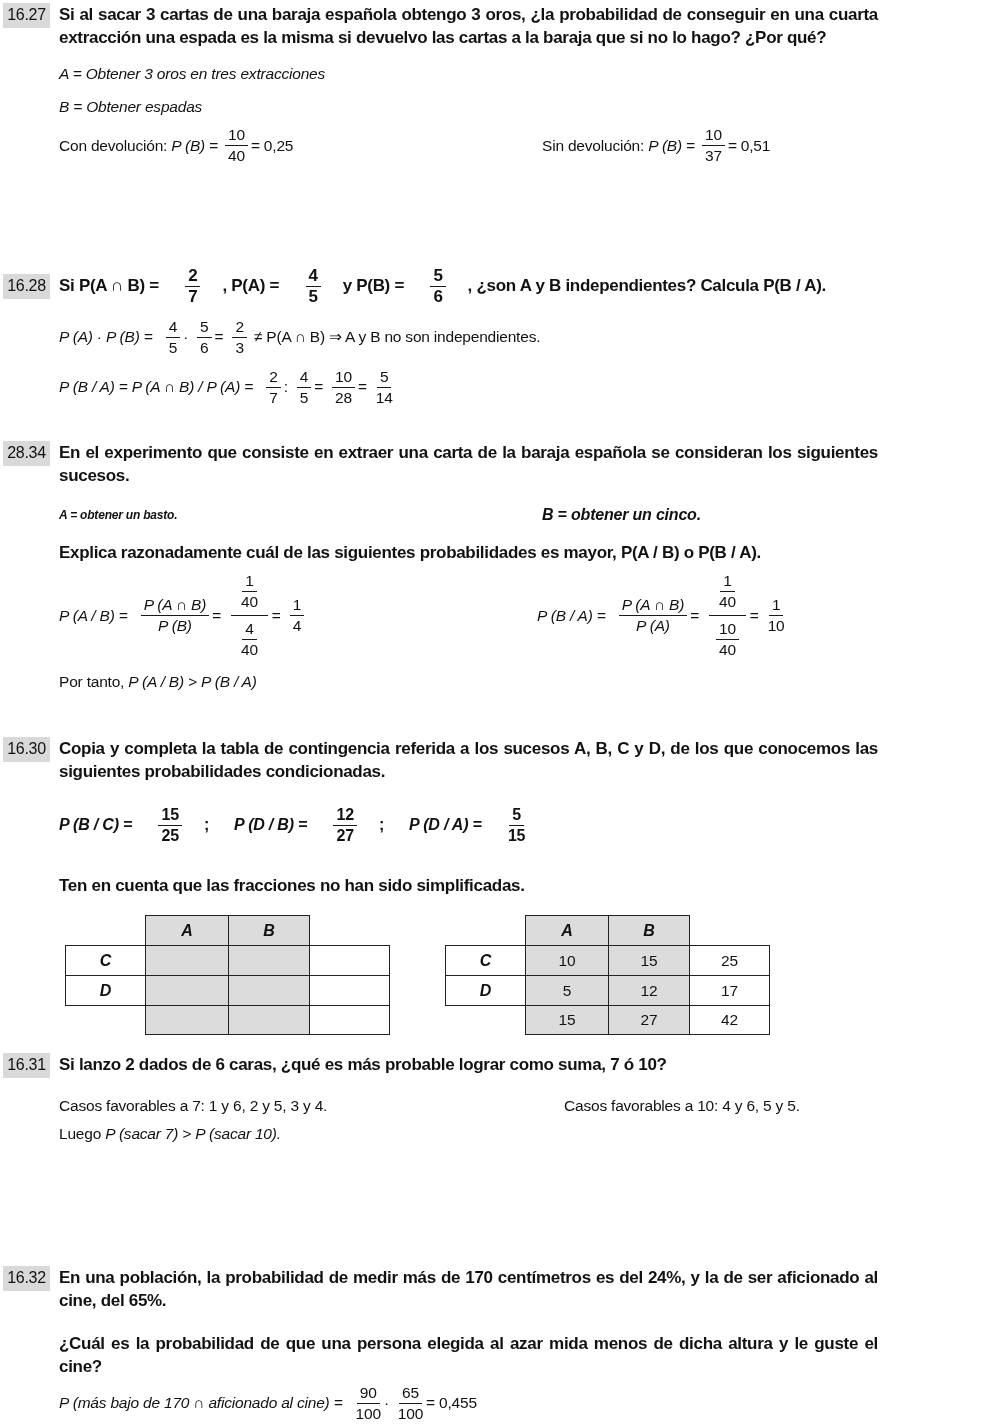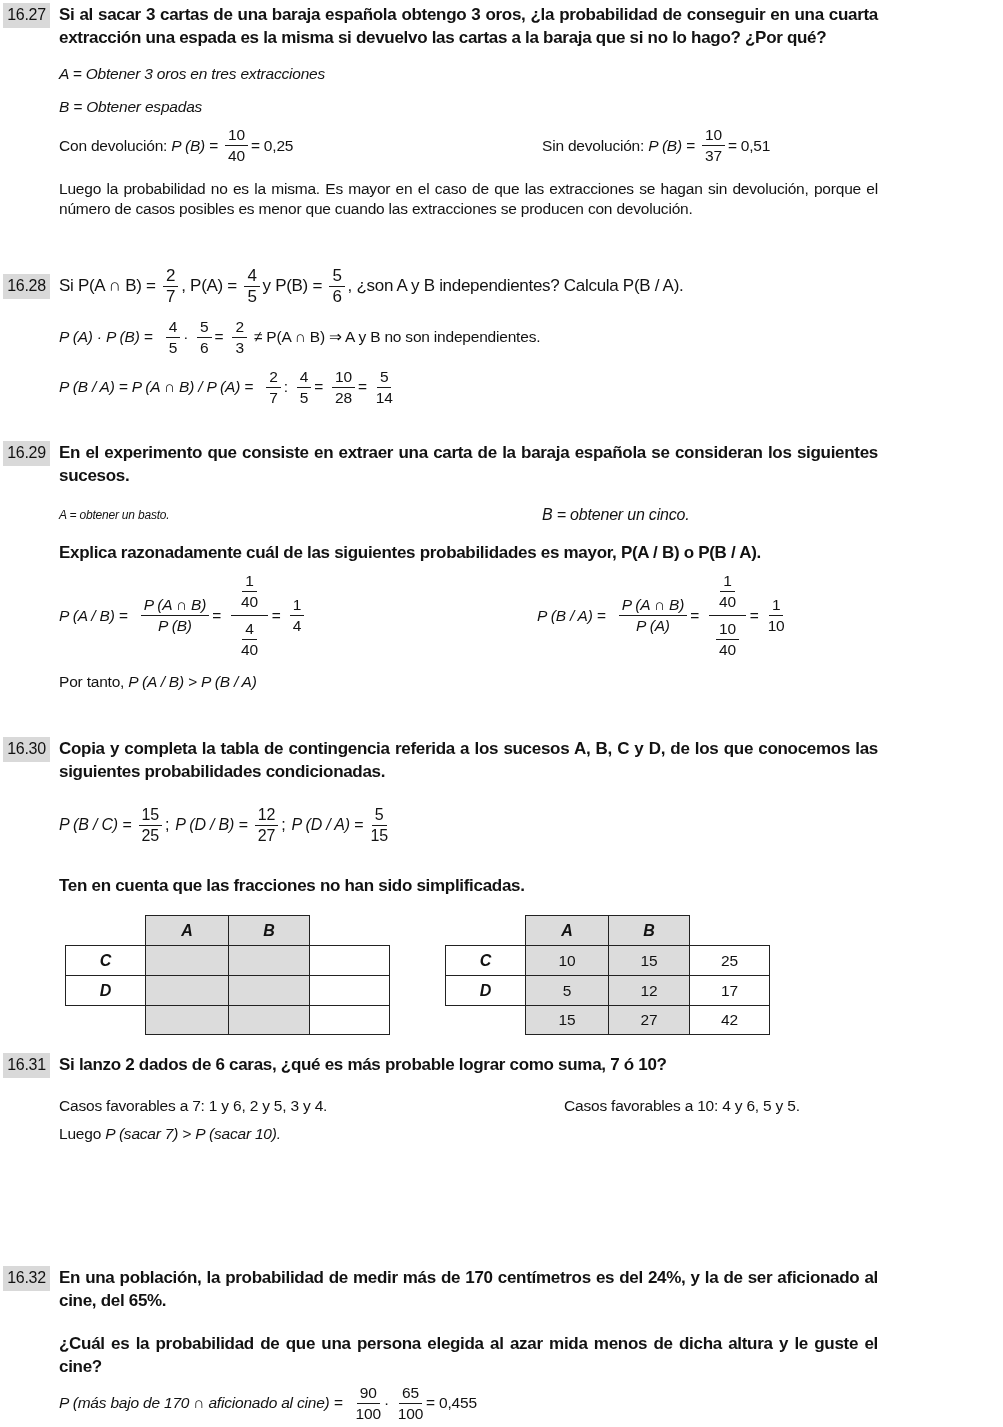--- a/index.html
+++ b/index.html
@@ -9,21 +9,21 @@
 
   .ex { position:absolute; left:3px; right:4px; display:flex; align-items:flex-start; }
   .num { flex:0 0 47px; background:#d9d9d9; text-align:center; font-size:16px;
          padding:3px 0 4px; letter-spacing:-0.3px; }
   .body { flex:1; margin-left:9px; }
 
   .q { font-weight:bold; font-size:17px; line-height:23px; letter-spacing:-0.3px;
        text-align:justify; }
   .ans { font-size:15.5px; line-height:20px; letter-spacing:-0.2px; }
   .it { font-style:italic; }
-  .bold { font-weight:normal; }
+  .bold { font-weight:bold;gap:19px; }
   .just { text-align:justify; }
 
   .mrow { display:flex; align-items:center; font-size:15.5px; letter-spacing:-0.2px; }
   .mrow.qsize { font-size:17px; letter-spacing:-0.3px; }
   .mrow > span { white-space:pre; }
   .gap > * { margin-right:6px; }
 
   .frac { display:inline-flex; flex-direction:column; align-items:center;
           text-align:center; line-height:18px; margin:0 3px; }
   .frac .fn { border-bottom:1.6px solid #1a1a1a; padding:0 3px 1px; display:block; }
@@ -69,21 +69,20 @@
           <span class="frac"><span class="fn">10</span><span class="fd">40</span></span>
           <span>= 0,25</span>
         </div>
         <div class="mrow rcol" style="left:483px;">
           <span>Sin devolución: </span>
           <span class="it">P (B) = </span>
           <span class="frac"><span class="fn">10</span><span class="fd">37</span></span>
           <span>= 0,51</span>
         </div>
       </div>
-      <p class="ans just" style="margin-top:9px;">Luego la probabilidad no es la misma. Es mayor en el caso de que las extracciones se hagan sin devolución, porque el número de casos posibles es menor que cuando las extracciones se producen con devolución.</p>
     </div>
   </div>
 
   <div class="ex" style="top:262px;">
     <div class="num" style="margin-top:12px;">16.28</div>
     <div class="body">
       <div class="mrow qsize bold" style="height:48px;">
         <span>Si P(A ∩ B) = </span>
         <span class="frac"><span class="fn">2</span><span class="fd">7</span></span>
         <span>, P(A) = </span>
@@ -108,21 +107,21 @@
         <span class="frac"><span class="fn">4</span><span class="fd">5</span></span>
         <span>=</span>
         <span class="frac"><span class="fn">10</span><span class="fd">28</span></span>
         <span>=</span>
         <span class="frac"><span class="fn">5</span><span class="fd">14</span></span>
       </div>
     </div>
   </div>
 
   <div class="ex" style="top:441px;">
-    <div class="num">16.29</div>
+    <div class="num">28.34</div>
     <div class="body">
       <p class="q">En el experimento que consiste en extraer una carta de la baraja española se consideran los siguientes sucesos.</p>
       <div class="tworow" style="margin-top:18px; height:20px;">
         <p class="ans it bold" style="font-size:12px;">A = obtener un basto.</p>
         <p class="ans it bold rcol" style="left:483px; font-size:16px;">B = obtener un cinco.</p>
       </div>
       <p class="q" style="margin-top:16px;">Explica razonadamente cuál de las siguientes probabilidades es mayor, P(A / B) o P(B / A).</p>
       <div class="tworow" style="margin-top:8px; height:92px;">
         <div class="mrow gap">
           <span class="it">P (A / B) = </span>

